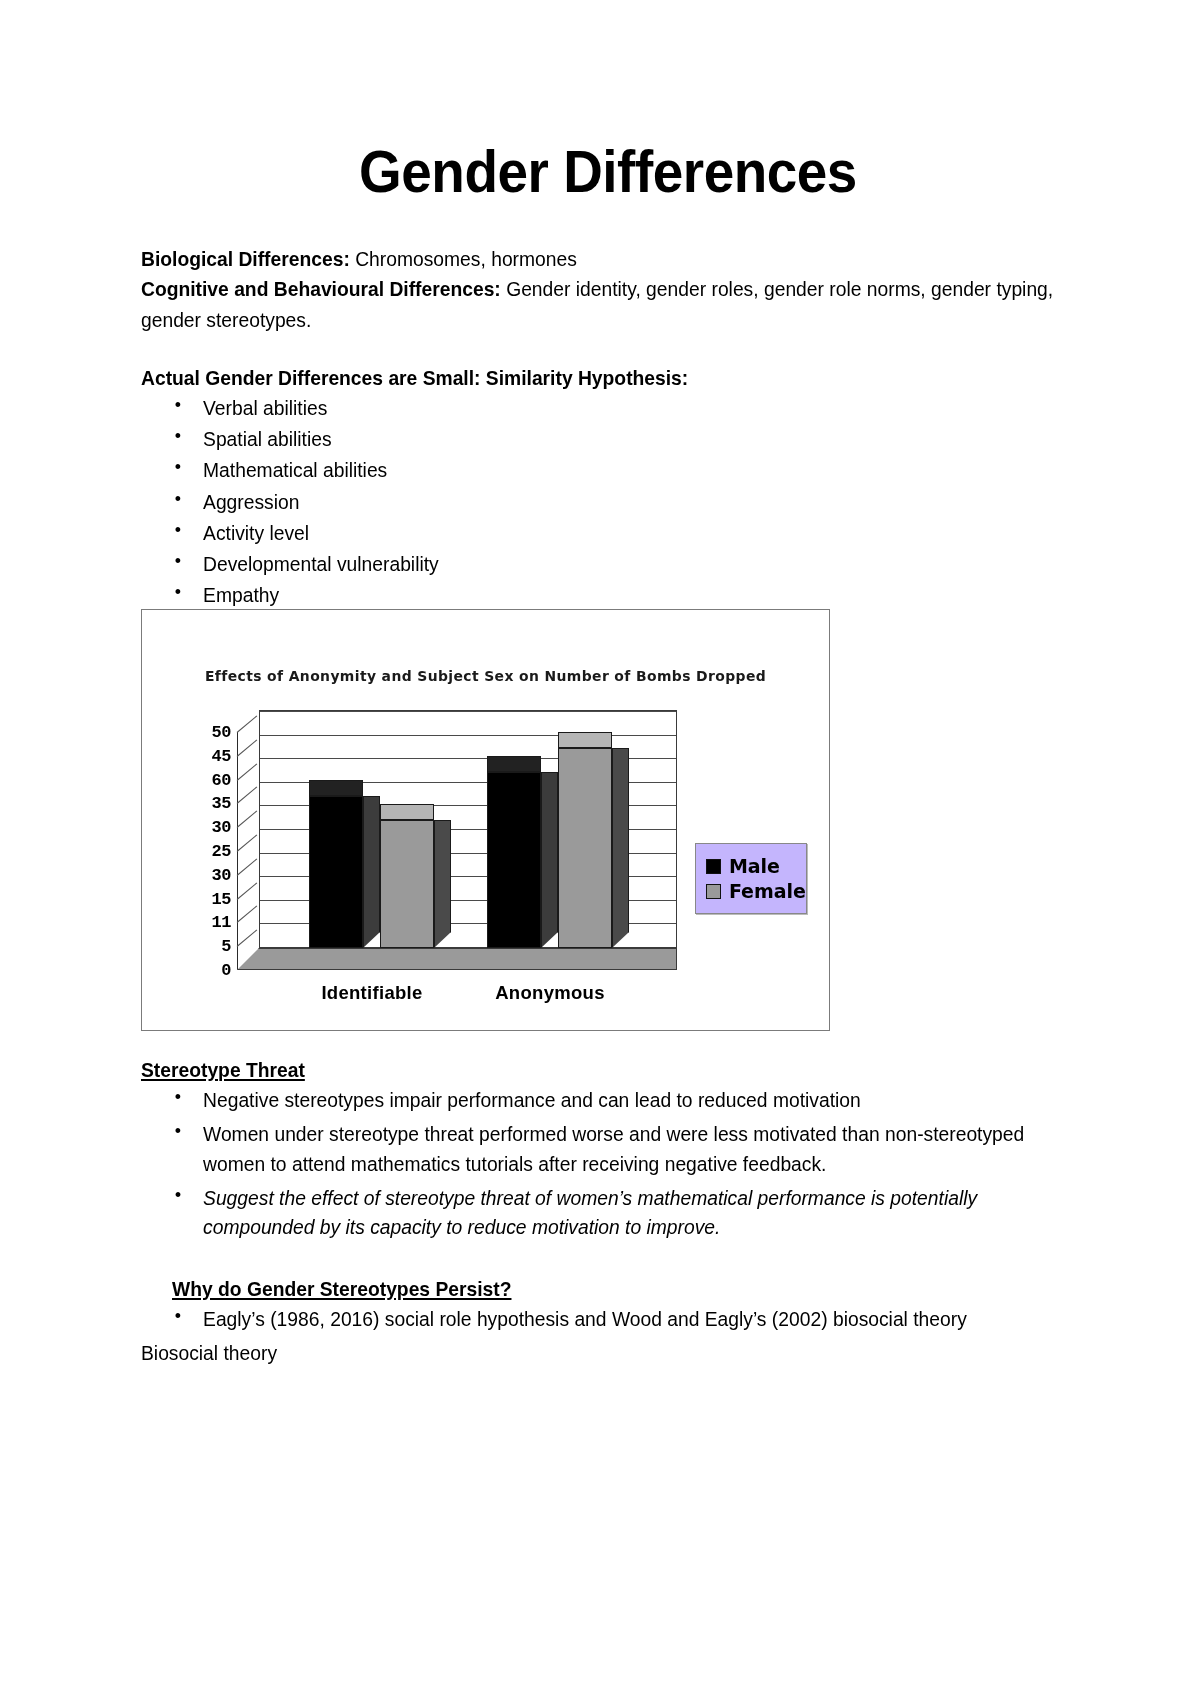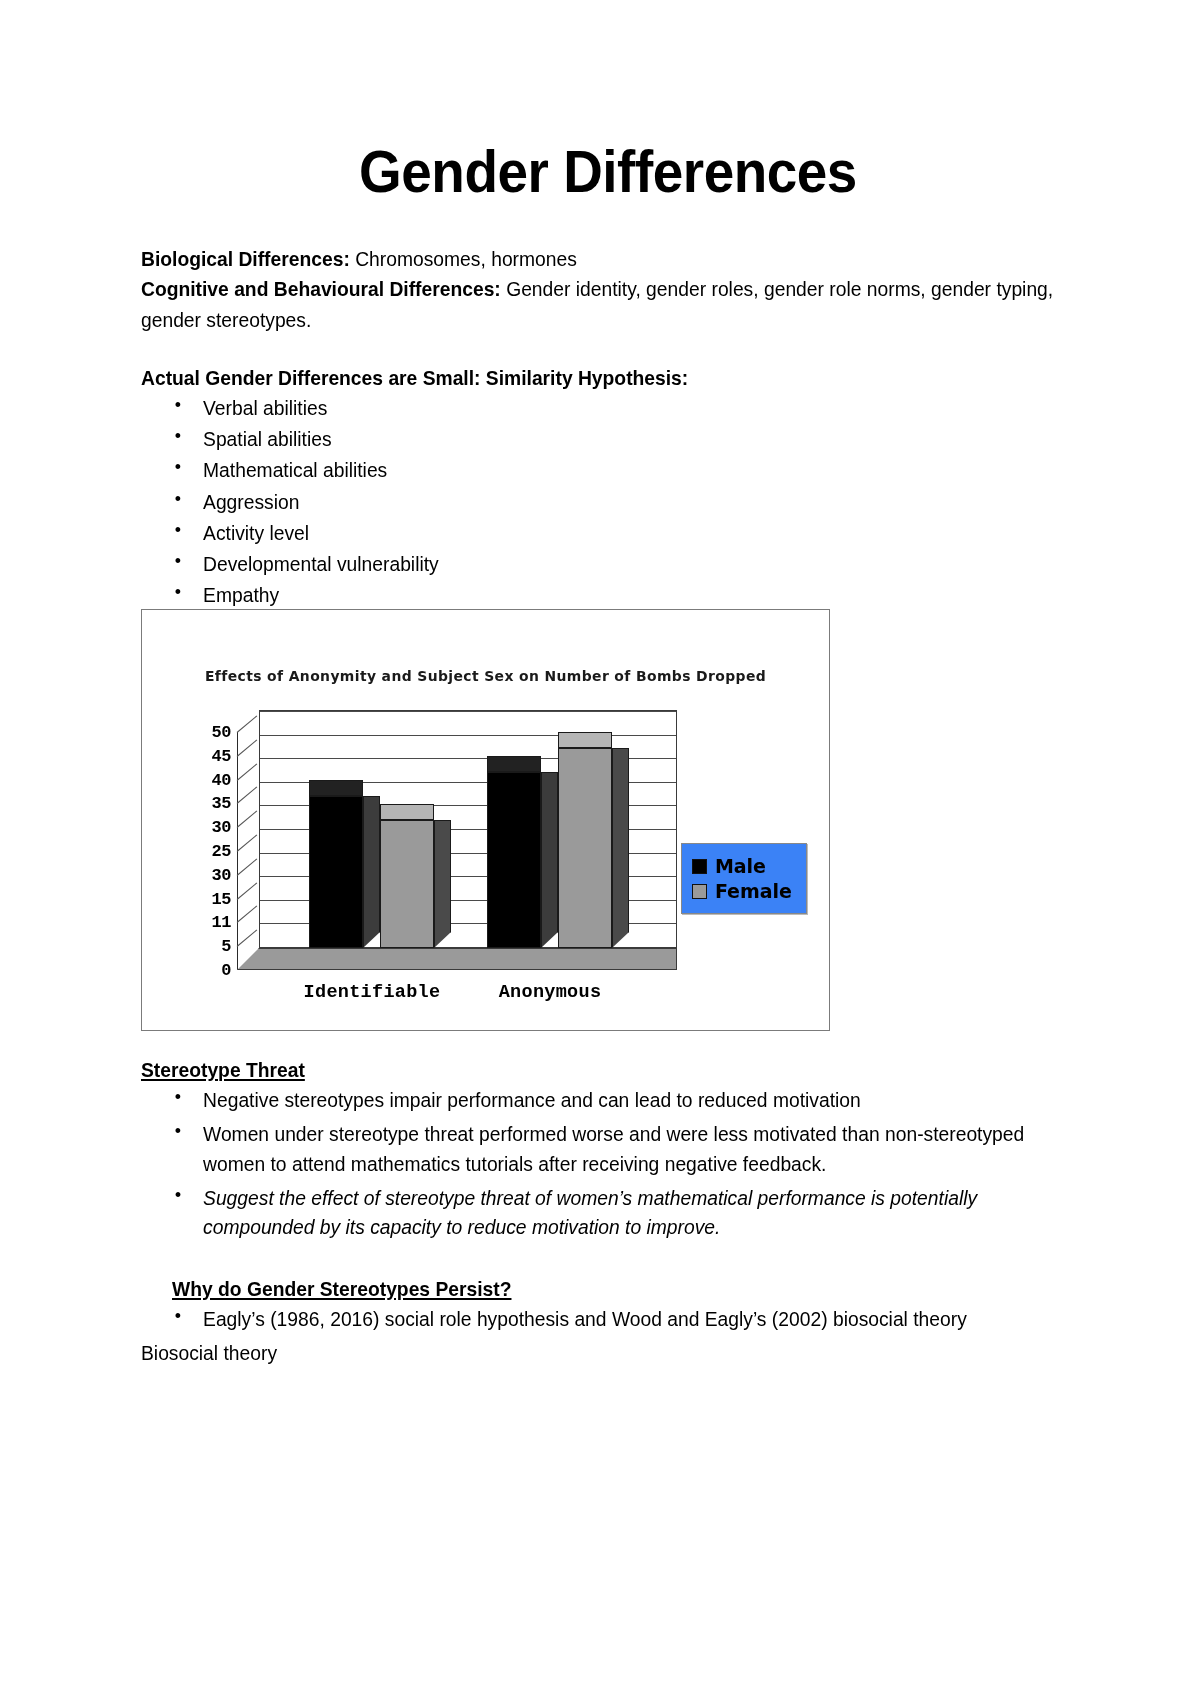--- a/index.html
+++ b/index.html
@@ -210,33 +210,33 @@
   .bar.male .side  { background: #3c3c3c; }
   .bar.male .top3d { background: #222222; }
   .bar.female .front { background: #9a9a9a; }
   .bar.female .side  { background: #4a4a4a; }
   .bar.female .top3d { background: #b5b5b5; }
 
   .xlabel {
     position: absolute;
     font-size: 18.5px;
     font-weight: bold;
-    font-family: Liberation Mono, monospace;
+    font-family: Liberation Sans, sans-serif;
     letter-spacing: 0.3px;
     white-space: nowrap;
     transform: translateX(-50%);
   }
 
   .legend {
     position: absolute;
     right: 22px;
     bottom: 116px;
     border: 1.5px solid #888;
-    background: #3b82f6;
-    padding: 8px 14px 8px 10px;
+    background: #c4b5fd;
+    padding: 8px 0 8px 10px;
     box-shadow: 1px 1px 0 #bbb;
   }
   .legend-row {
     display: flex;
     align-items: center;
     font-size: 19px;
     font-weight: bold;
     font-family: "DejaVu Sans", sans-serif;
     margin: 3px 0;
     white-space: nowrap;
@@ -309,21 +309,21 @@
       <div>
         <div style="position:absolute;left:0;top:22px;">
           <span class="ytick">50</span>
           <div class="tick-lead" style="left:0;top:0;width:26px;transform:rotate(-40deg);transform-origin:left center;"></div>
         </div>
         <div style="position:absolute;left:0;top:45.8px;">
           <span class="ytick">45</span>
           <div class="tick-lead" style="left:0;top:0;width:26px;transform:rotate(-40deg);transform-origin:left center;"></div>
         </div>
         <div style="position:absolute;left:0;top:69.6px;">
-          <span class="ytick">40</span>
+          <span class="ytick">60</span>
           <div class="tick-lead" style="left:0;top:0;width:26px;transform:rotate(-40deg);transform-origin:left center;"></div>
         </div>
         <div style="position:absolute;left:0;top:93.4px;">
           <span class="ytick">35</span>
           <div class="tick-lead" style="left:0;top:0;width:26px;transform:rotate(-40deg);transform-origin:left center;"></div>
         </div>
         <div style="position:absolute;left:0;top:117.2px;">
           <span class="ytick">30</span>
           <div class="tick-lead" style="left:0;top:0;width:26px;transform:rotate(-40deg);transform-origin:left center;"></div>
         </div>

